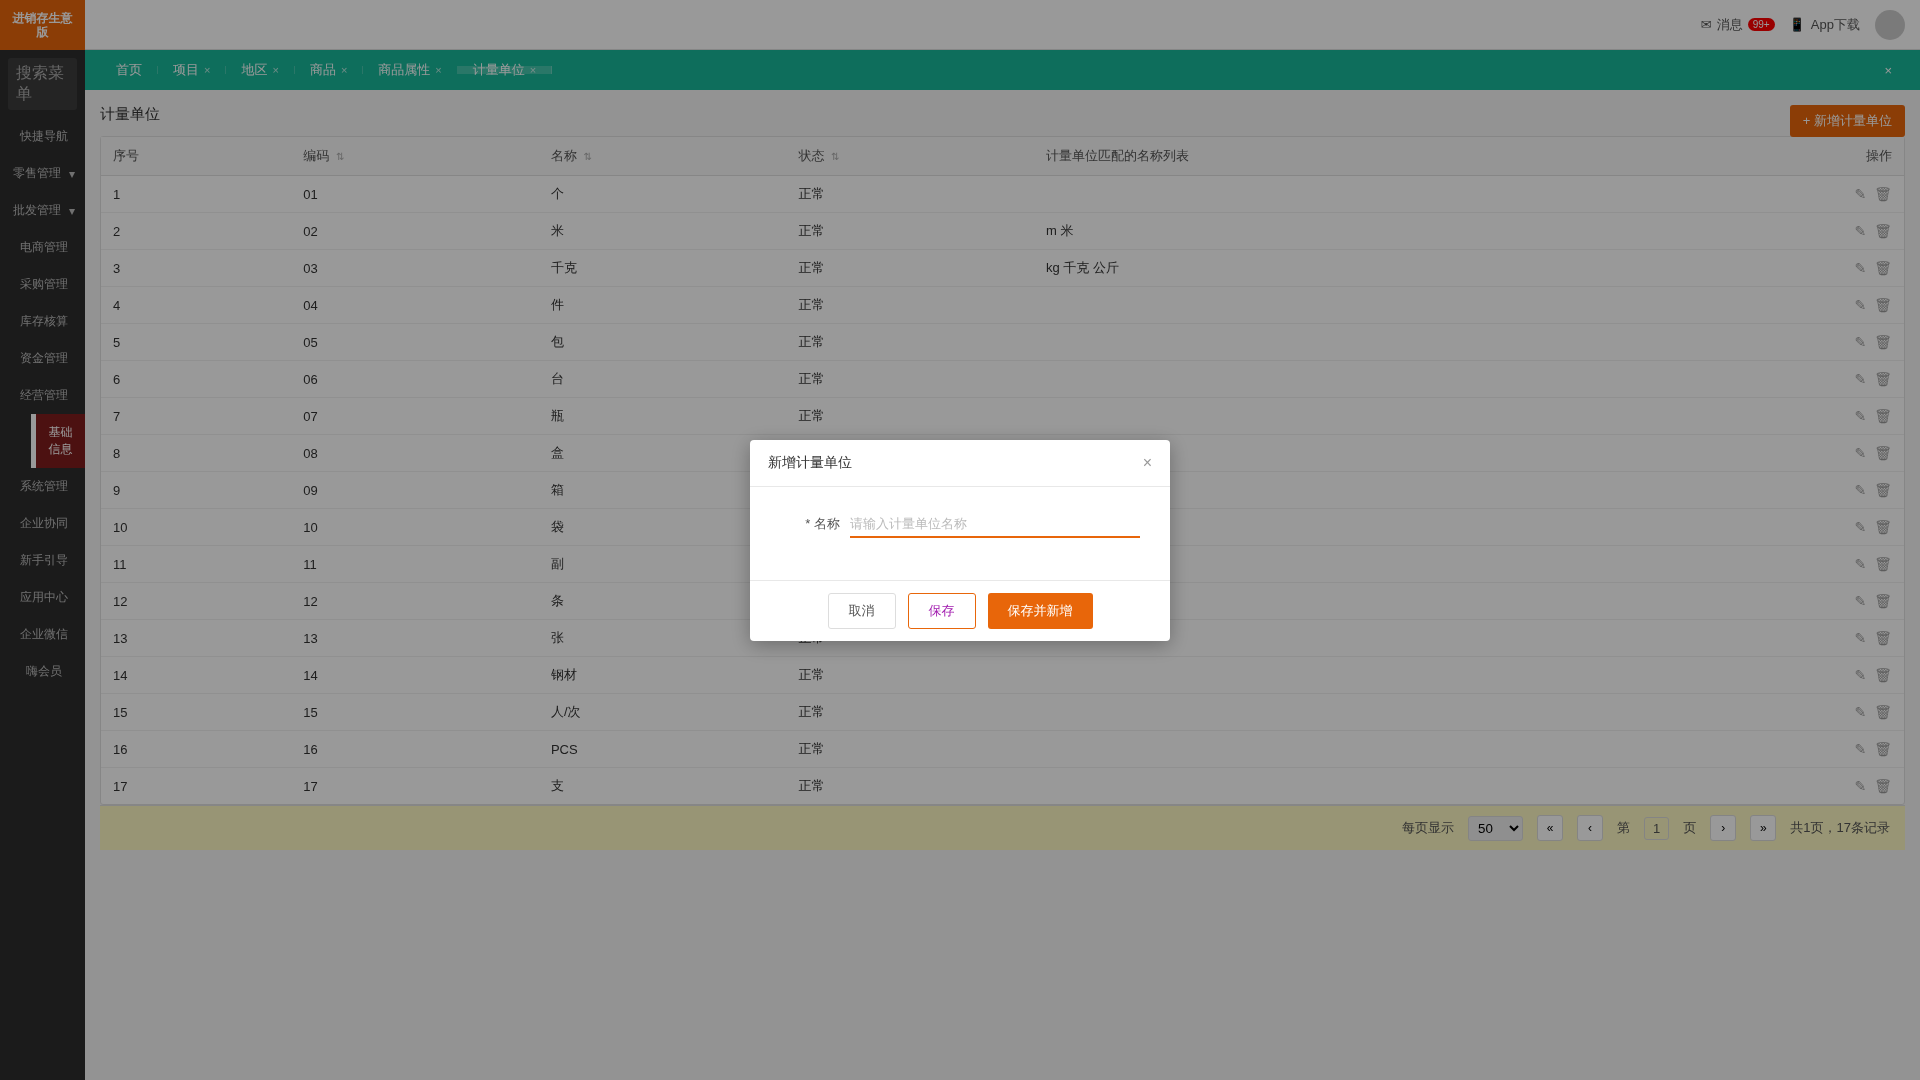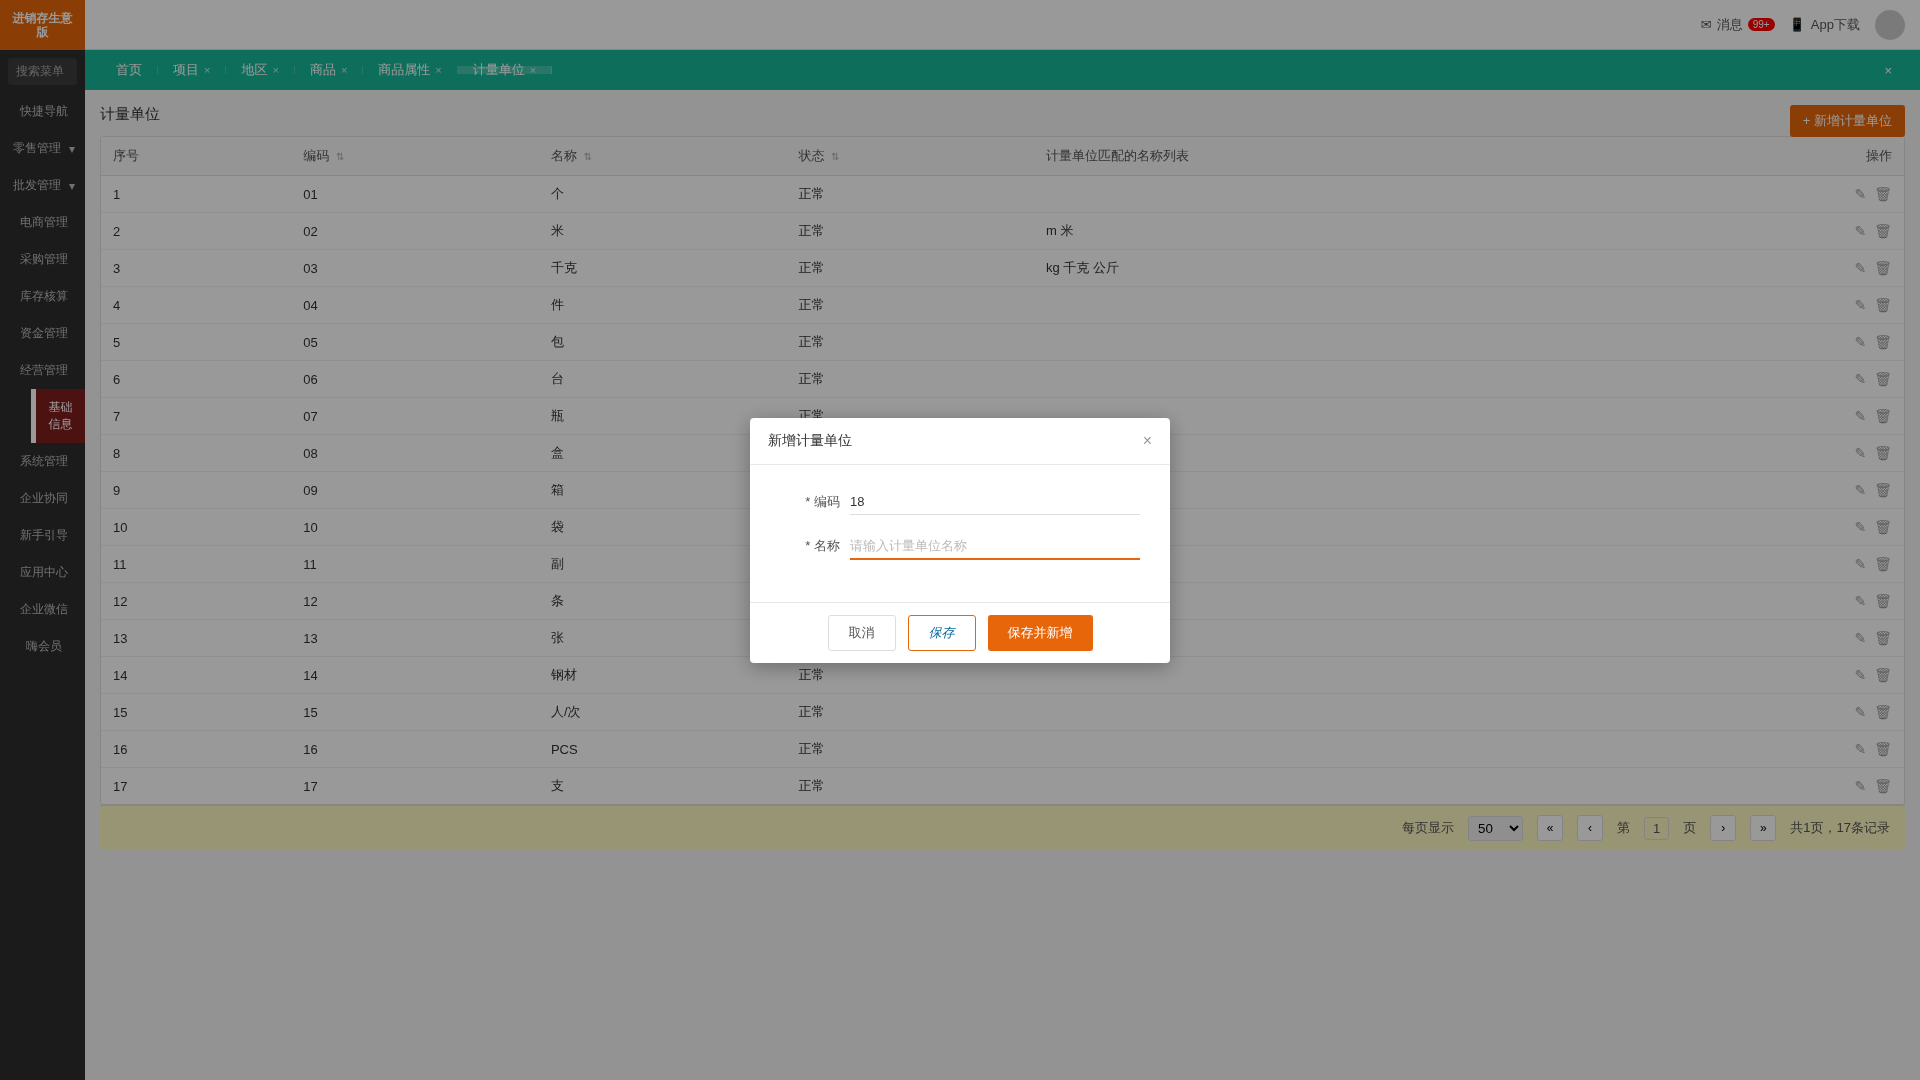--- a/index.html
+++ b/index.html
@@ -3,21 +3,21 @@
   <meta charset="utf-8">
   <style>
     * { box-sizing: border-box; margin: 0; padding: 0; }
     body { font-family: 'Microsoft YaHei', Arial, sans-serif; font-size: 13px; background: #f0f0f0; display: flex; height: 1080px; width: 1920px; overflow: hidden; }
 
     
     .sidebar { width: 85px; background: #2d2d2d; color: #ccc; display: flex; flex-direction: column; height: 100%; }
     .sidebar-logo { background: #e8660a; padding: 8px; display: flex; align-items: center; justify-content: center; height: 50px; }
     .sidebar-logo-text { color: white; font-size: 12px; font-weight: bold; text-align: center; line-height: 1.2; }
     .sidebar-search { padding: 8px; }
-    .sidebar-search-btn { width: 100%; background: #3d3d3d; border: none; color: #aaa; padding: 5px 8px; border-radius: 3px; cursor: pointer; font-size: 12px; text-align: left; }
+    .sidebar-search-btn { width: 100%; background: #3d3d3d; border: none; color: #aaa; padding: 5px 8px; border-radius: 3px; cursor: pointer; font-size: 16px; text-align: left; }
     .sidebar-nav-item { padding: 10px 8px; cursor: pointer; text-align: center; font-size: 12px; color: #bbb; border-left: 3px solid transparent; }
     .sidebar-nav-item.active { background: #7f1d1d; color: white; border-left: 5px solid #ffffff; margin-left: 31px; }
     .sidebar-nav-item.has-arrow { display: flex; align-items: center; justify-content: space-between; padding: 10px 10px; }
 
     
     .main { flex: 1; display: flex; flex-direction: column; height: 100%; }
 
     
     .top-header { height: 50px; background: #fff; display: flex; align-items: center; justify-content: flex-end; padding: 0 15px; border-bottom: 1px solid #e0e0e0; gap: 15px; }
     .header-item { display: flex; align-items: center; gap: 5px; font-size: 13px; color: #555; cursor: pointer; }
@@ -67,21 +67,21 @@
     .modal-title { font-size: 14px; color: #333; font-weight: 500; }
     .modal-close { cursor: pointer; color: #999; font-size: 16px; }
     .modal-body { padding: 24px 30px; }
     .form-row { display: flex; align-items: center; margin-bottom: 18px; }
     .form-label { width: 60px; text-align: right; margin-right: 10px; color: #555; font-size: 13px; }
     .form-input { flex: 1; border: none; border-bottom: 1px solid #ddd; padding: 5px 0; outline: none; font-size: 13px; color: #333; }
     .form-input.active-border { border-bottom: 2px solid #e8660a; }
     .form-input::placeholder { color: #bbb; }
     .modal-footer { padding: 12px 18px; border-top: 1px solid #e8e8e8; display: flex; justify-content: center; gap: 12px; }
     .btn-cancel { padding: 7px 20px; border: 1px solid #ddd; background: white; color: #555; border-radius: 3px; cursor: pointer; font-size: 13px; }
-    .btn-save { padding: 8px 20px; border: 1px solid #e8660a; background: white; color: #0369a1; border-radius: 3px; cursor: pointer; font-size: 13px; font-style: italic; }
+    .btn-save { padding: 8px 20px; border: 1px solid #e8660a; background: white; color: #a21caf; border-radius: 3px; cursor: pointer; font-size: 13px; }
     .btn-save-new { padding: 7px 20px; border: none; background: #e8660a; color: white; border-radius: 3px; cursor: pointer; font-size: 13px; }
   </style>
 </head>
 <body>
 
 <div class="sidebar">
   <div class="sidebar-logo">
     <div class="sidebar-logo-text">进销存生意版</div>
   </div>
   <div class="sidebar-search">
@@ -416,24 +416,20 @@
 </div>
 
 <div class="overlay">
   <div class="modal">
     <div class="modal-header">
       <span class="modal-title">新增计量单位</span>
       <span class="modal-close">×</span>
     </div>
     <div class="modal-body">
       <div class="form-row">
-        <div class="form-label">* 编码</div>
-        <input class="form-input" type="text" value="18" style="">
-      </div>
-      <div class="form-row">
         <div class="form-label">* 名称</div>
         <input class="form-input active-border" type="text" placeholder="请输入计量单位名称" style="">
       </div>
     </div>
     <div class="modal-footer">
       <button class="btn-cancel">取消</button>
       <button class="btn-save">保存</button>
       <button class="btn-save-new">保存并新增</button>
     </div>
   </div>

